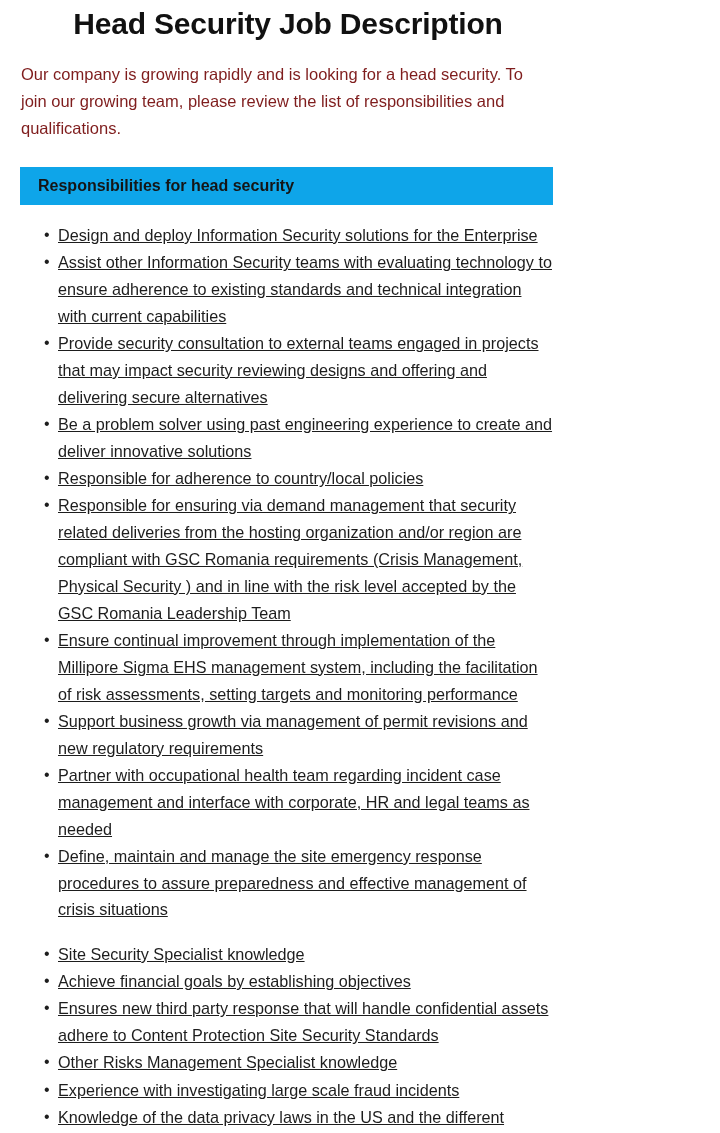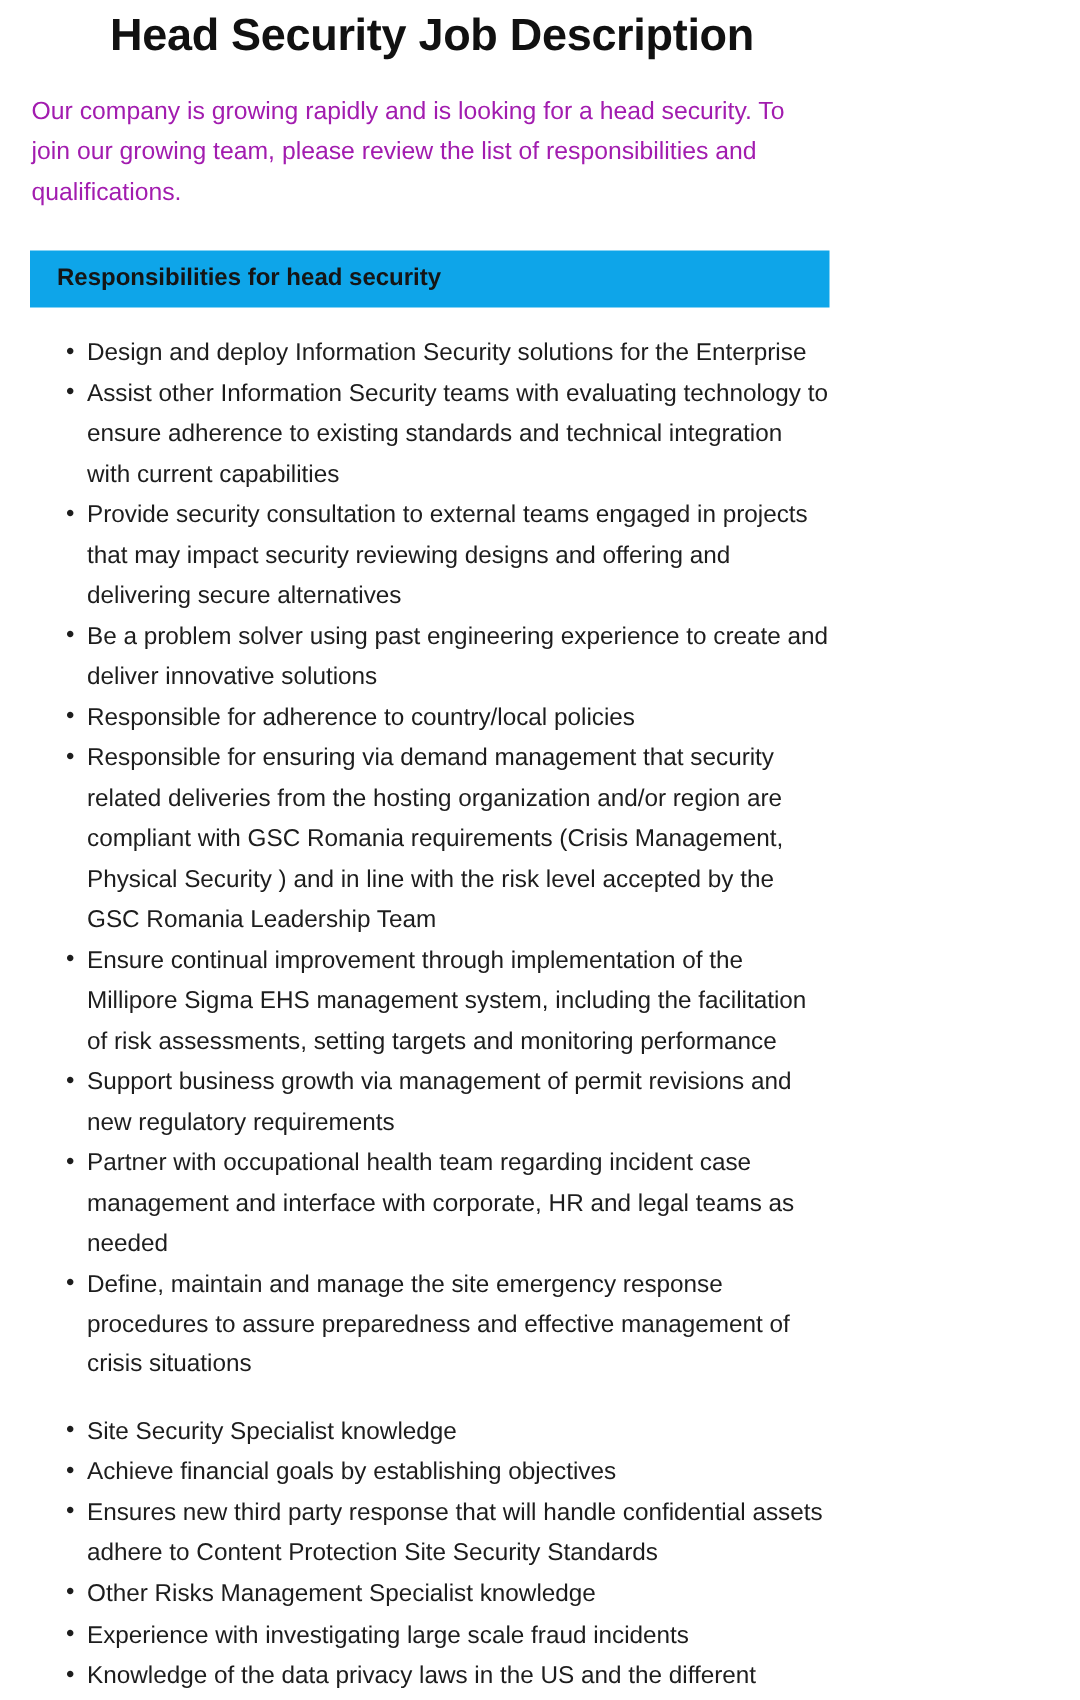--- a/index.html
+++ b/index.html
@@ -29,21 +29,21 @@
     font-weight: bold;
     text-align: center;
     letter-spacing: -0.2px;
     color: #111111;
   }
   .intro {
     margin: 0;
     padding: 17px 23px 0 21px;
     font-size: 16.5px;
     line-height: 27px;
-    color: #a21caf;
+    color: #7f1d1d;
     text-align: left;
   }
   .section {
     margin: 0;
     padding: 0;
   }
   .section-header {
     background: #0ea5e9;
     margin: 25px 23px 0 20px;
     padding: 9px 0 9px 18px;
@@ -69,20 +69,21 @@
   .section-list li .bullet {
     position: absolute;
     left: 0;
     top: 0;
     line-height: 26.8px;
     font-size: 16px;
     color: #1d1d1d;
   }
   .section-list li .item-text {
     display: block;
+    text-decoration: underline;
   }
   .tail-space {
     height: 20px;
   }
 </style>
 </head>
 <body>
 
 <div class="page">
 

